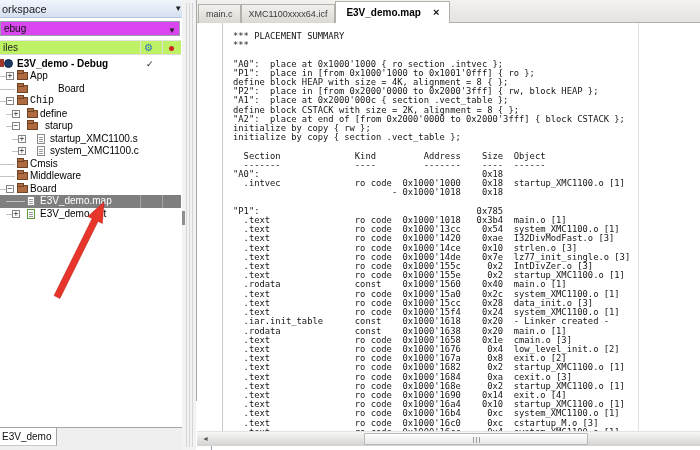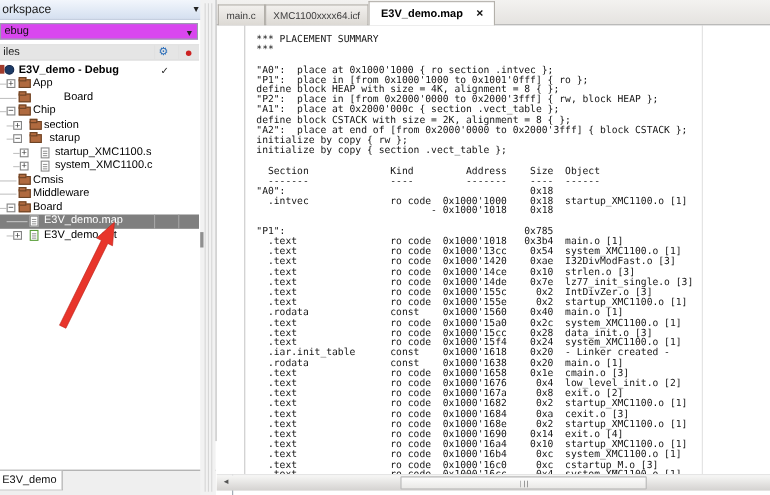--- a/index.html
+++ b/index.html
@@ -11,21 +11,21 @@
     background:linear-gradient(#f2f6fc,#d5e0f0);border-bottom:1px solid #b7c4d9;
     font-size:11px;color:#1b1b1b;line-height:18px;padding-left:2px;box-sizing:border-box;}
   .ws-title-icons{position:absolute;right:4px;top:0;height:18px;display:flex;align-items:center;gap:6px;}
   .tbico{font-size:8px;color:#222;line-height:18px;cursor:default;}
   .pinico{width:7px;height:10px;position:relative;display:inline-block;}
   .pinico::before{content:"";position:absolute;left:1px;top:1px;width:5px;height:4px;background:#2b2b2b;}
   .pinico::after{content:"";position:absolute;left:3px;top:5px;width:1px;height:4px;background:#2b2b2b;}
   #ws-combo{position:absolute;left:0;top:21px;width:180px;height:15px;background:#d946ef;
     border:1px solid #98a0ac;box-sizing:border-box;font-size:10px;line-height:13px;padding-left:3px;color:#111;}
   #ws-combo .arr{position:absolute;right:3px;top:2px;font-size:8px;color:#222;}
-  #files-hdr{position:absolute;left:0;top:40px;width:181px;height:15px;background:#e5e5e5;
+  #files-hdr{position:absolute;left:0;top:40px;width:181px;height:15px;background:#bef264;
     border-top:1px solid #e3e3e3;border-bottom:1px solid #dcdcdc;box-sizing:border-box;
     font-size:10px;line-height:13px;padding-left:3px;color:#222;}
   #files-hdr::before{content:"";position:absolute;left:140px;top:0;width:1px;height:100%;background:#e0e0e0;}
   #files-hdr::after{content:"";position:absolute;left:162px;top:0;width:1px;height:100%;background:#e0e0e0;}
   #files-gear{position:absolute;left:144px;top:0px;font-size:10px;color:#2a6db8;line-height:14px;}
   #files-dot{position:absolute;left:169px;top:5px;width:5px;height:5px;border-radius:50%;background:#cc2222;}
   #tree{position:absolute;left:0;top:0;width:181px;height:427px;overflow:hidden;}
   .trow{position:absolute;left:0;width:181px;height:12.5px;font-size:10px;line-height:12.5px;color:#000;}
   .trow.sel{background:#7f7f7f;color:#fff;}
   .trow.sel::before{content:"";position:absolute;left:140px;top:0;width:1px;height:100%;background:#a5a5a5;}
@@ -115,27 +115,27 @@
       </div>
       <div class="trow" style="top: 82.5px;">
         <span class="twig" style="left: 0px; width: 15px;"></span>
         <span class="tico folder" style="left: 17px;"></span>
         <span class="tlab" style="left: 30px; padding-left: 28px;">Board</span>
       </div>
       <div class="trow" style="top: 95px;">
         <span class="twig" style="left: 0px; width: 6px;"></span>
         <span class="exp" style="left: 6px;">−</span>
         <span class="tico folder" style="left: 17px;"></span>
-        <span class="tlab" style="left: 30px;">Chip</span>
+        <span class="tlab" style="left: 30px; font-family: Liberation Mono, monospace;">Chip</span>
       </div>
       <div class="trow" style="top: 107.5px;">
         <span class="twig" style="left: 6px; width: 6px;"></span>
         <span class="exp" style="left: 12px;">+</span>
         <span class="tico folder" style="left: 27px;"></span>
-        <span class="tlab" style="left: 40px;">section</span>
+        <span class="tlab" style="left: 40px;">define</span>
       </div>
       <div class="trow" style="top: 120px;">
         <span class="twig" style="left: 6px; width: 6px;"></span>
         <span class="exp" style="left: 12px;">−</span>
         <span class="tico folder" style="left: 27px;"></span>
         <span class="tlab" style="left: 45px;">starup</span>
       </div>
       <div class="trow" style="top: 132.5px;">
         <span class="twig" style="left: 12px; width: 6px;"></span>
         <span class="exp" style="left: 18px;">+</span>

